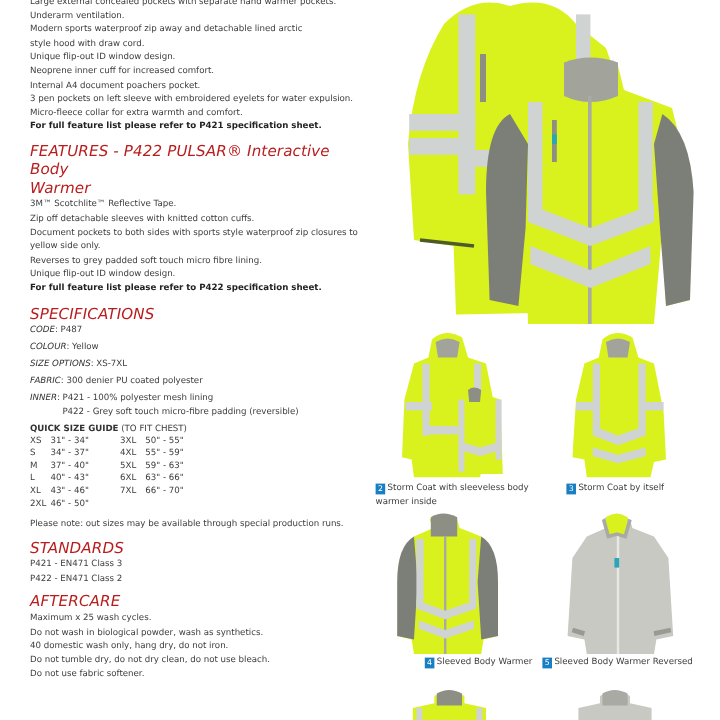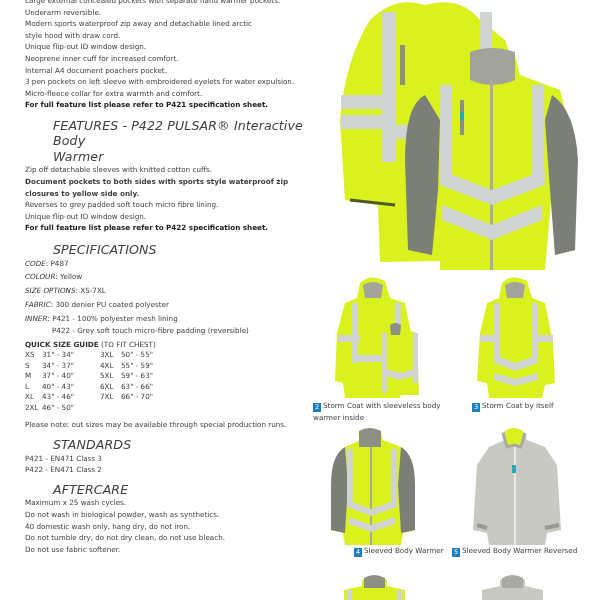--- a/index.html
+++ b/index.html
@@ -4,21 +4,21 @@
   <style>
     * { box-sizing: border-box; margin: 0; padding: 0; }
     html, body { width: 600px; height: 600px; overflow: hidden; background: #ffffff; }
     body { position: relative; font-family: "DejaVu Sans", sans-serif; color: #3a3a3a; }
 
     .left { position: absolute; left: 25px; top: 0; width: 280px; }
     .line { font-size: 7.2px; line-height: 11.6px; white-space: nowrap; color: #3d3d3d; }
     .line.bold { font-weight: bold; color: #222; }
     .line.wrap { white-space: normal; }
 
-    .h { color: #404040; font-style: italic; font-family: "DejaVu Sans", sans-serif; font-weight: normal; letter-spacing: 0.1px; margin-left: 28px; }
+    .h { color: #b91c1c; font-style: italic; font-family: "DejaVu Sans", sans-serif; font-weight: normal; letter-spacing: 0.1px; }
     .h.big { font-size: 12.6px; line-height: 15.5px; }
 
     .spec-row { font-size: 7.2px; line-height: 11.6px; margin-bottom: 2.4px; color: #3d3d3d; }
     .spec-key { font-style: italic; color: #333; text-align: center; }
     .inner-2 { padding-left: 27px; }
 
     .qsg-title { font-size: 7.2px; line-height: 11px; }
     .qsg-title b { font-weight: bold; color: #333; }
     .qsg { display: grid; grid-template-columns: 17px 58px 21px 50px; font-size: 7.2px; line-height: 10.6px; color: #3d3d3d; }
 
@@ -27,38 +27,39 @@
     .cap { position: absolute; font-size: 7.2px; line-height: 11px; color: #3d3d3d; }
     .badge { display: inline-block; width: 8px; height: 8.5px; background: #1a7fc2; color: #fff; font-size: 6.5px; line-height: 8.5px; text-align: center; margin-right: 2px; vertical-align: -1px; }
   </style>
 </head>
 <body>
 
 <div class="left">
 
   <div style="margin-top:-5px;">
     <div class="line">Large external concealed pockets with separate hand warmer pockets.</div>
-    <div class="line">Underarm reversible.</div>
+    <div class="line">Underarm ventilation.</div>
     <div class="line">Modern sports waterproof zip away and detachable lined arctic</div>
     <div class="line">style hood with draw cord.</div>
     <div class="line">Unique flip-out ID window design.</div>
     <div class="line">Neoprene inner cuff for increased comfort.</div>
     <div class="line">Internal A4 document poachers pocket.</div>
     <div class="line">3 pen pockets on left sleeve with embroidered eyelets for water expulsion.</div>
     <div class="line">Micro-fleece collar for extra warmth and comfort.</div>
     <div class="line bold">For full feature list please refer to P421 specification sheet.</div>
   </div>
 
   <div style="margin-top:7px;">
     <div class="h big">
       <div>FEATURES - P422 PULSAR® Interactive Body</div>
       <div>Warmer</div>
     </div>
+    <div class="line">3M™ Scotchlite™ Reflective Tape.</div>
     <div class="line">Zip off detachable sleeves with knitted cotton cuffs.</div>
-    <div class="line wrap" style="width:280px;font-weight:bold;">Document pockets to both sides with sports style waterproof zip closures to yellow side only.</div>
+    <div class="line wrap" style="width:280px;">Document pockets to both sides with sports style waterproof zip closures to yellow side only.</div>
     <div class="line">Reverses to grey padded soft touch micro fibre lining.</div>
     <div class="line">Unique flip-out ID window design.</div>
     <div class="line bold">For full feature list please refer to P422 specification sheet.</div>
   </div>
 
   <div style="margin-top:8px;">
     <div class="h big">SPECIFICATIONS</div>
     <div class="spec-row">
       <span class="spec-key">CODE</span>: <span>P487</span>
     </div>

